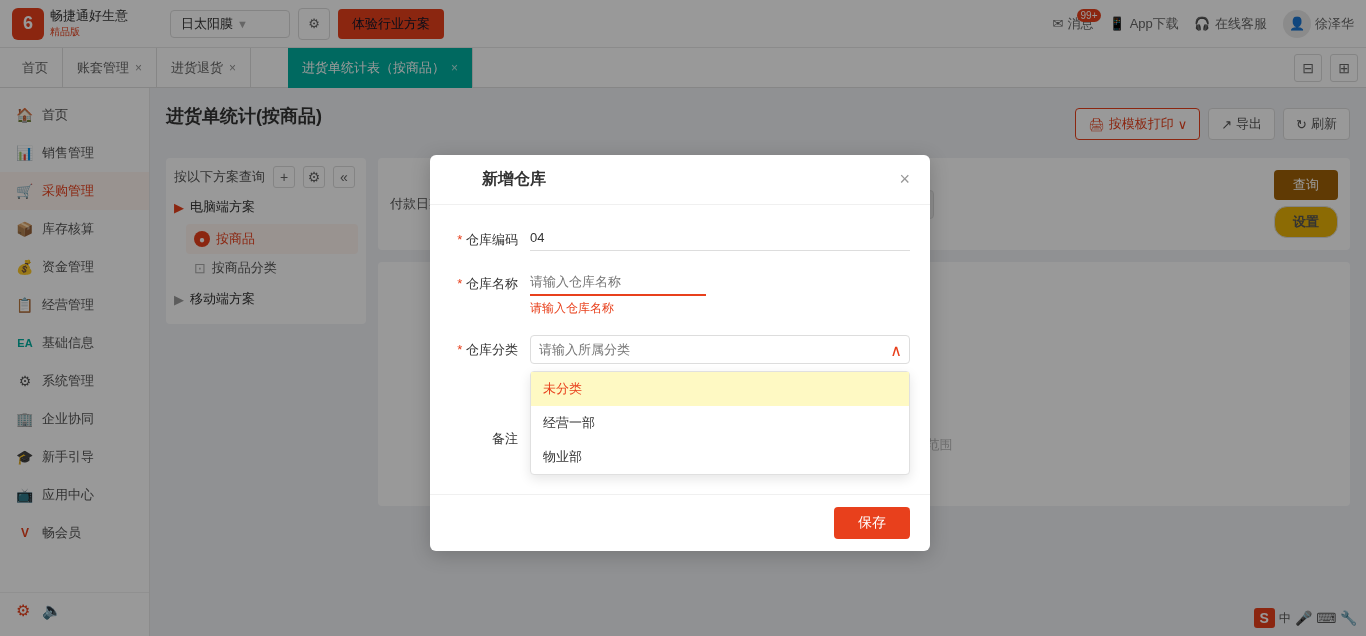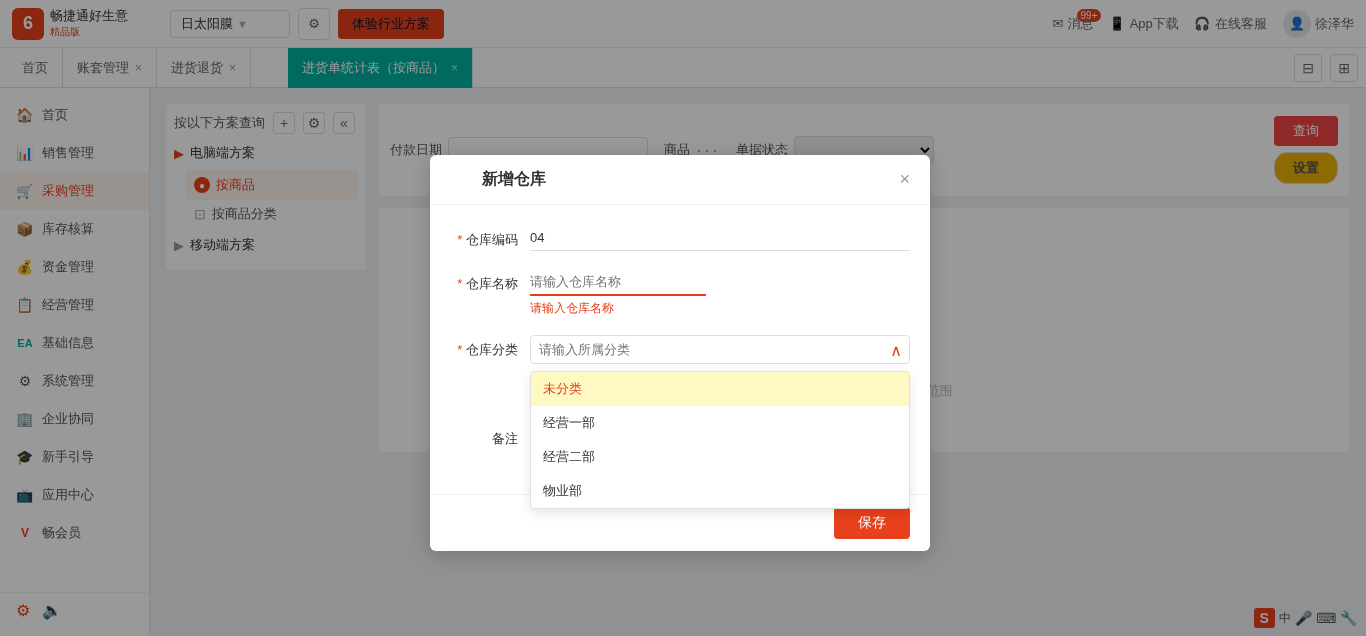--- a/index.html
+++ b/index.html
@@ -41,21 +41,21 @@
     .page-area { flex: 1; background: #f0f2f5; padding: 16px; overflow: auto; position: relative; }
     .page-title { font-size: 18px; font-weight: bold; color: #333; margin-bottom: 16px; }
     .toolbar-right { display: flex; gap: 8px; }
     .btn-print { display: flex; align-items: center; gap: 4px; padding: 6px 12px; border: 1px solid #e8401c; border-radius: 4px; color: #e8401c; cursor: pointer; font-size: 13px; background: #fff; }
     .btn-export { display: flex; align-items: center; gap: 4px; padding: 6px 12px; border: 1px solid #ddd; border-radius: 4px; color: #555; cursor: pointer; font-size: 13px; background: #fff; }
     .btn-refresh { display: flex; align-items: center; gap: 4px; padding: 6px 12px; border: 1px solid #ddd; border-radius: 4px; color: #555; cursor: pointer; font-size: 13px; background: #fff; }
 
     .filter-section { background: #fff; border-radius: 4px; padding: 12px; margin-bottom: 12px; }
     .filter-header { display: flex; align-items: center; gap: 8px; margin-bottom: 10px; font-size: 13px; color: #555; }
     .filter-add { width: 22px; height: 22px; border: 1px solid #ddd; border-radius: 3px; display: flex; align-items: center; justify-content: center; cursor: pointer; color: #666; font-size: 14px; }
-    .btn-query { background: #ef4444; color: #fff; border: none; border-radius: 4px; padding: 6px 18px; cursor: pointer; font-size: 13px; }
+    .btn-query { background: #a16207; color: #fff; border: none; border-radius: 4px; padding: 6px 18px; cursor: pointer; font-size: 13px; }
     .btn-settings { background: #eab308; color: #555; border: 1px solid #ddd; border-radius: 13px; padding: 6px 18px; cursor: pointer; font-size: 13px; font-weight: bold; }
     .scheme-title { display: flex; align-items: center; gap: 6px; font-size: 13px; color: #333; margin-bottom: 8px; }
     .scheme-item { display: flex; align-items: center; gap: 6px; padding: 6px 8px; cursor: pointer; font-size: 13px; color: #555; border-radius: 4px; }
     .scheme-item.active { background: #fff5f0; color: #e8401c; }
     .scheme-dot { width: 16px; height: 16px; background: #e8401c; border-radius: 50%; display: flex; align-items: center; justify-content: center; color: #fff; font-size: 10px; }
     .scheme-sub { padding-left: 12px; }
     .scheme-sub-item { display: flex; align-items: center; gap: 6px; padding: 5px 8px; cursor: pointer; font-size: 13px; color: #555; border-radius: 4px; }
 
     
     .overlay { position: fixed; top: 0; left: 0; width: 100%; height: 100%; background: rgba(0,0,0,0.4); z-index: 100; display: flex; align-items: center; justify-content: center; }
@@ -213,20 +213,38 @@
       <span>畅会员</span>
     </div>
 
     <div style="margin-top:auto;padding:8px 16px;display:flex;gap:12px;border-top:1px solid #f0f0f0;">
       <span style="color:#e8401c;font-size:16px;cursor:pointer;">⚙</span>
       <span style="color:#999;font-size:16px;cursor:pointer;">🔈</span>
     </div>
   </div>
 
   <div class="page-area">
+    <div style="display:flex;align-items:center;justify-content:space-between;margin-bottom:14px;">
+      <h1 class="page-title">进货单统计(按商品)</h1>
+      <div class="toolbar-right">
+        <div class="btn-print">
+          <span>🖨</span>
+          <span>按模板打印</span>
+          <span>∨</span>
+        </div>
+        <div class="btn-export">
+          <span>↗</span>
+          <span>导出</span>
+        </div>
+        <div class="btn-refresh">
+          <span>↻</span>
+          <span>刷新</span>
+        </div>
+      </div>
+    </div>
 
     <div class="content-wrapper">
 
       <div class="left-panel">
         <div class="filter-section" style="padding:8px;">
           <div class="filter-header">
             <span>按以下方案查询</span>
             <div class="filter-add">+</div>
             <div class="filter-add">⚙</div>
             <div class="filter-add">«</div>
@@ -339,21 +357,20 @@
         <span class="required">*</span>
         <span>仓库分类</span>
       </div>
       <div class="form-select-wrap" style="position:relative;">
         <input class="form-select-input" placeholder="请输入所属分类" style="border: 1px solid rgb(221, 221, 221); border-radius: 4px; width: 100%; padding: 6px 32px 6px 8px; font-size: 13px;">
         <span class="form-select-arrow" style="position:absolute;right:8px;top:50%;transform:translateY(-50%);color:#e8401c;font-size:16px;cursor:pointer;">∧</span>
         
         <div class="dropdown-list">
           <div class="dropdown-item selected">未分类</div>
           <div class="dropdown-item">经营一部</div>
-          <div class="dropdown-item">经营二部</div>
           <div class="dropdown-item">物业部</div>
         </div>
       </div>
     </div>
 
     <div class="form-row" style="margin-top:60px;">
       <div class="form-label">
         <span>备注</span>
       </div>
       <textarea class="form-textarea" placeholder="" style=""></textarea>

